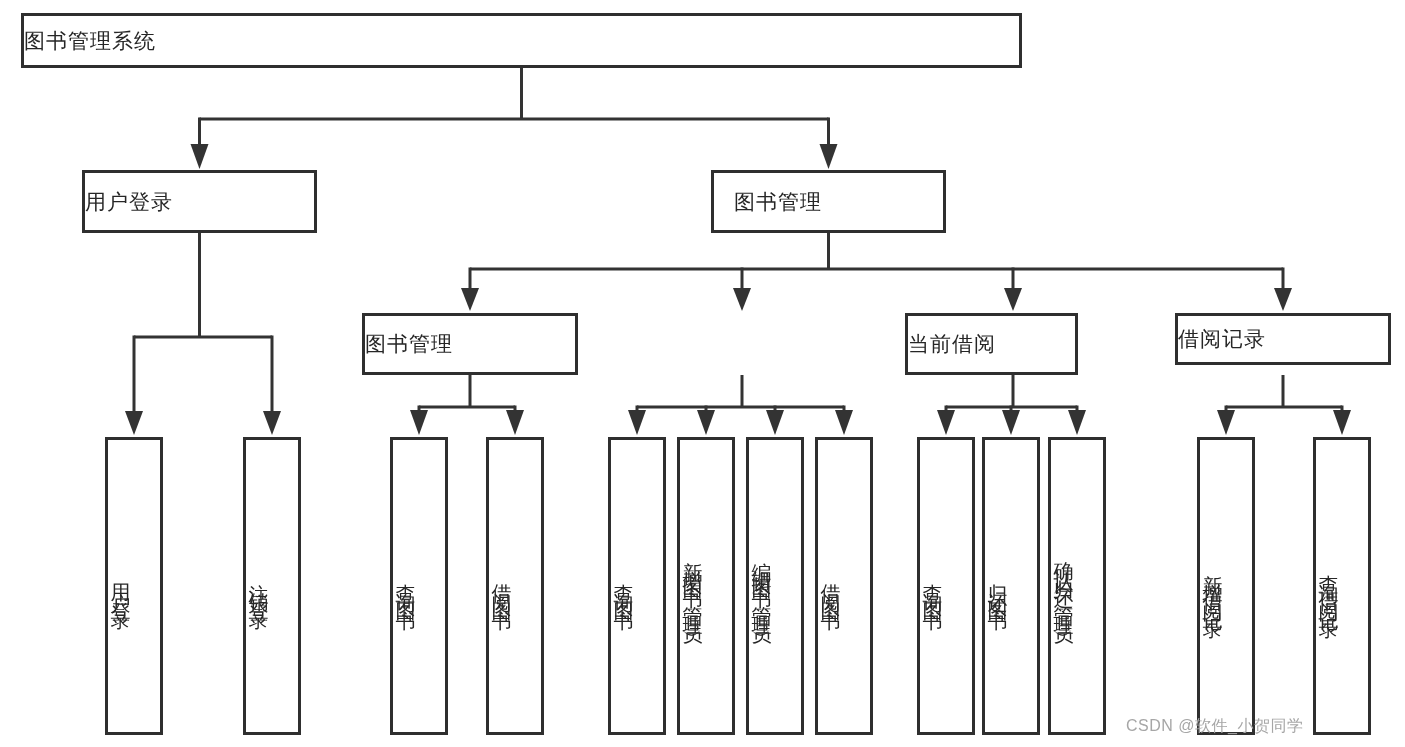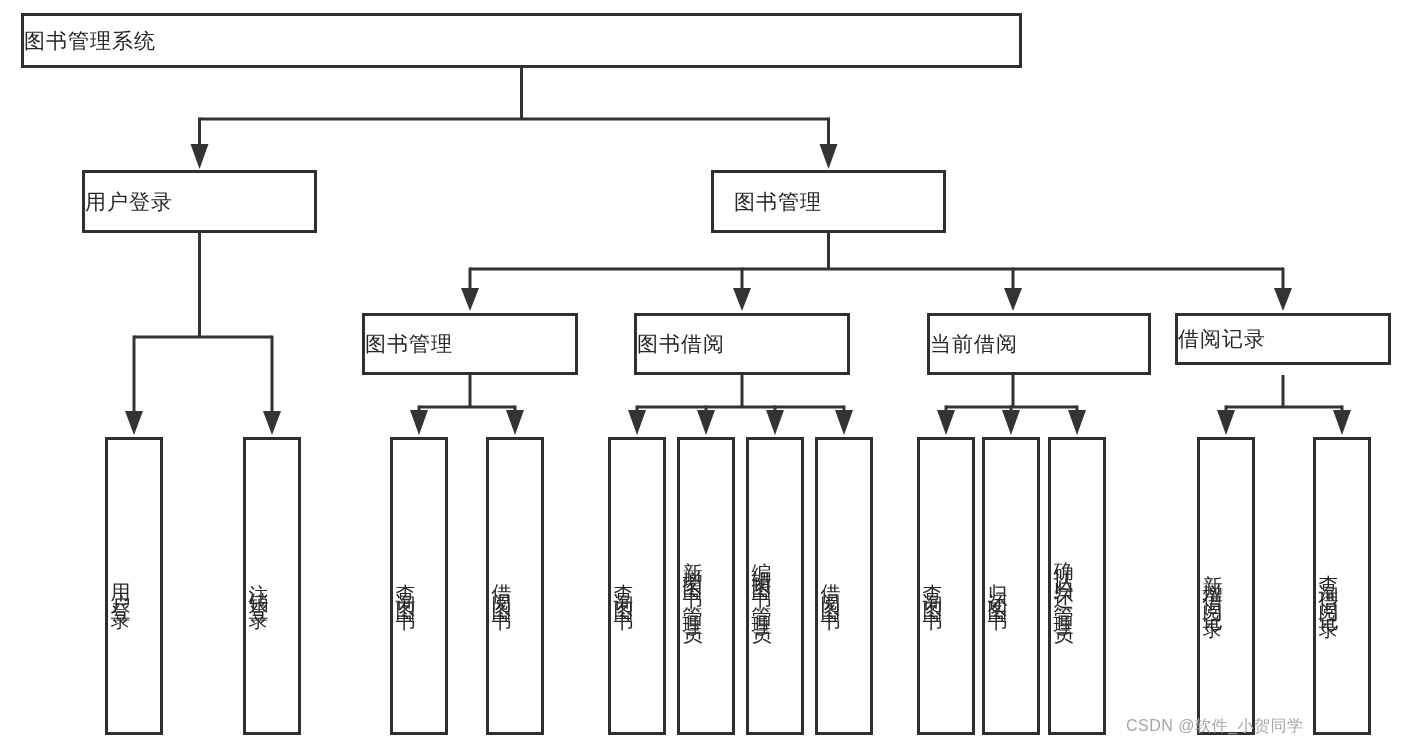--- a/index.html
+++ b/index.html
@@ -134,24 +134,21 @@
   <div class="node" style="left:82px;top:170px;width:235px;height:63px;">
     <span class="label">用户登录</span>
   </div>
   <div class="node" style="left:711px;top:170px;width:235px;height:63px;padding-left:20px;">
     <span class="label">图书管理</span>
   </div>
 
   <div class="node" style="left:362px;top:313px;width:216px;height:62px;">
     <span class="label">图书管理</span>
   </div>
-  <div class="node" style="left:634px;top:313px;width:216px;height:62px;">
-    <span class="label">图书借阅</span>
-  </div>
-  <div class="node" style="left:905px;top:313px;width:224px;height:62px;margin-left:22px;">
+  <div class="node" style="left:905px;top:313px;width:173px;height:62px;">
     <span class="label">当前借阅</span>
   </div>
   <div class="node" style="left:1175px;top:313px;width:216px;height:52px;">
     <span class="label">借阅记录</span>
   </div>
 
   <div class="node leaf" style="left:105px;top:437px;width:58px;height:298px;">
     <span class="label">用户登录</span>
   </div>
   <div class="node leaf" style="left:243px;top:437px;width:58px;height:298px;">

